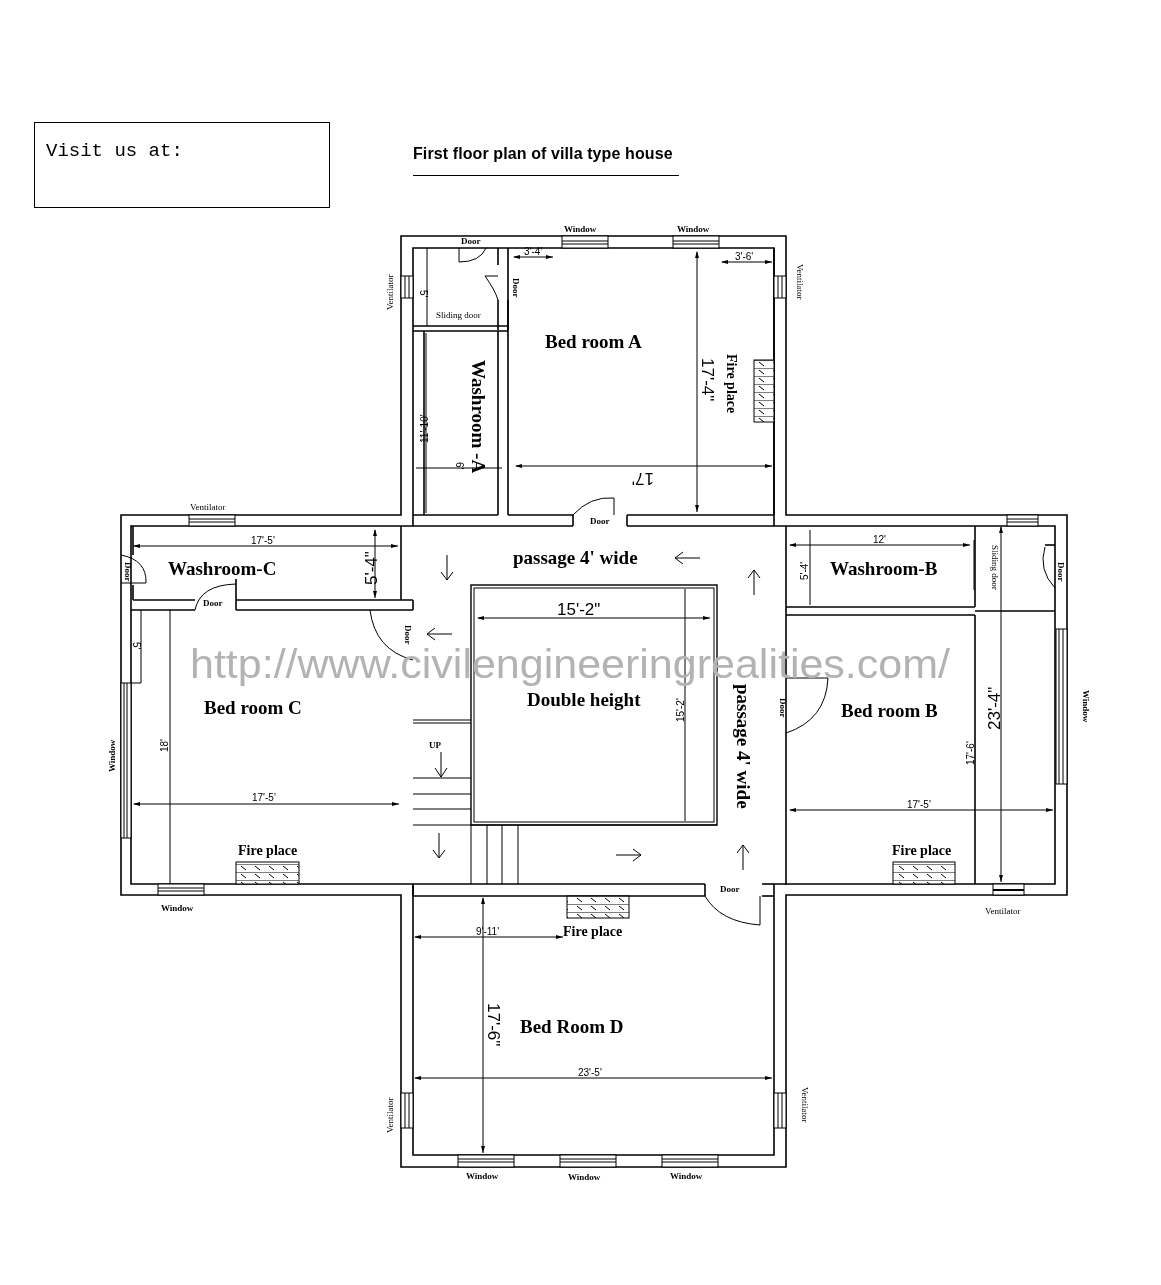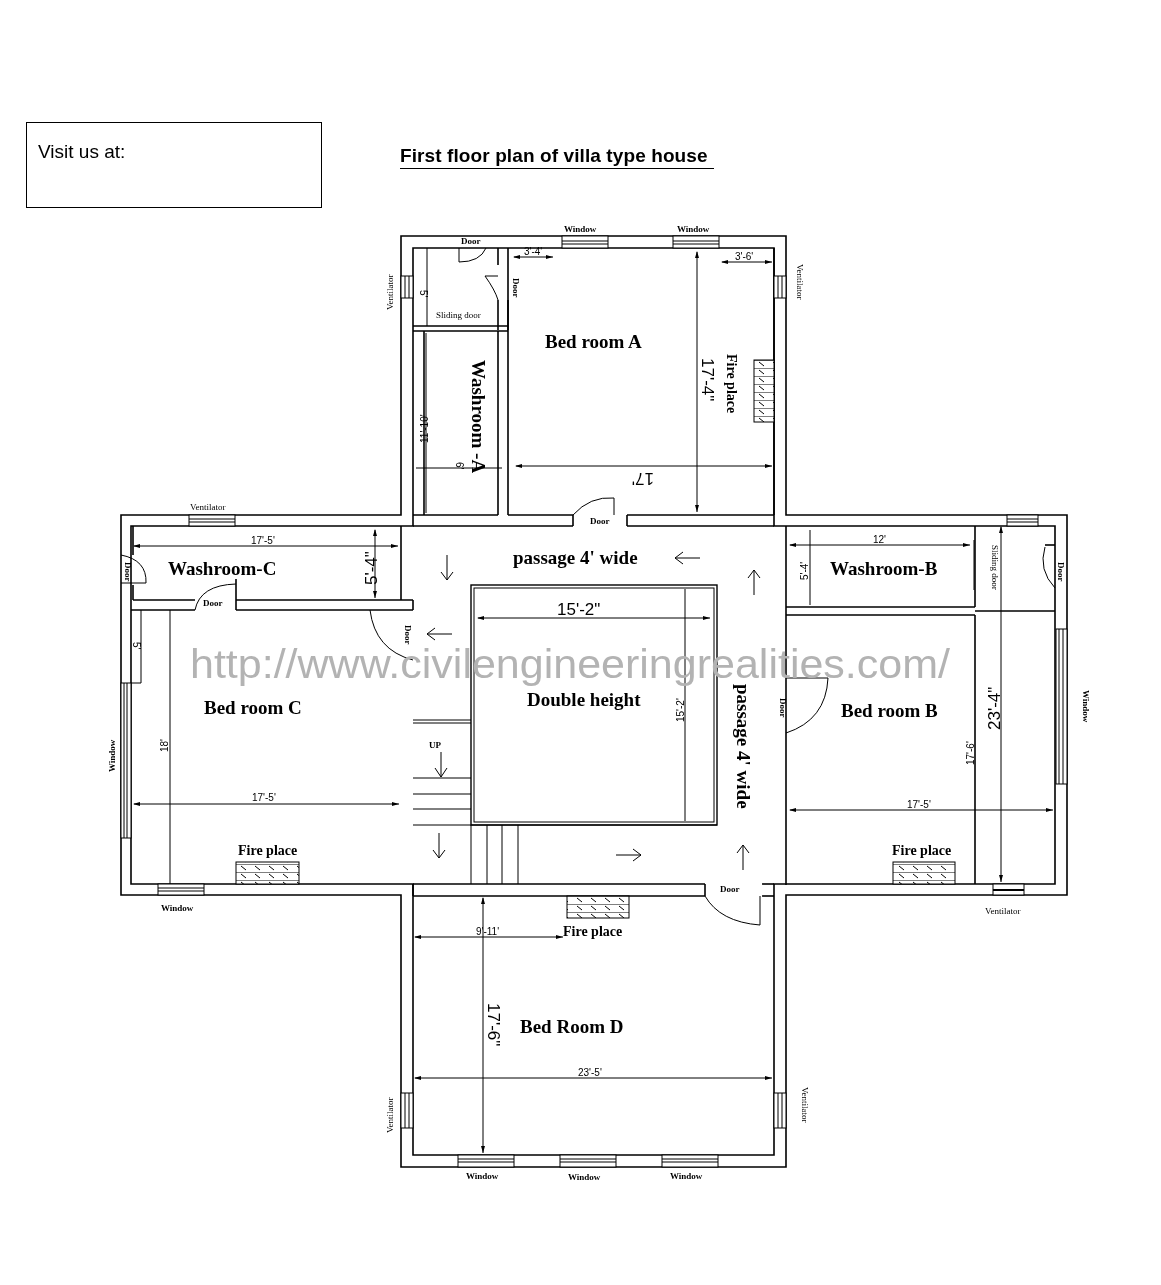--- a/index.html
+++ b/index.html
@@ -1,18 +1,18 @@
 <!DOCTYPE html>
 <html><head>
   <meta charset="utf-8">
   <style>
     html, body { margin: 0; padding: 0; background: #ffffff; }
     body { width: 1161px; height: 1285px; position: relative; overflow: hidden; font-family: "Liberation Sans", sans-serif; }
-    .visit-box { position: absolute; left: 26px; top: 122px; width: 296px; height: 86px; border: 1px solid #000; box-sizing: border-box; padding: 16px 6px 0 11px; font-family: Liberation Sans, sans-serif; font-size: 19px; line-height: 25px; color: #000; }
-    .title { position: absolute; left: 400px; top: 145px; font-family: "Liberation Sans", sans-serif; font-weight: bold; font-size: 19px; color: #000; border-bottom: 1.5px solid #000; padding-right: 6px; padding-bottom: 1px; letter-spacing: 0.1px; }
+    .visit-box { position: absolute; left: 34px; top: 122px; width: 296px; height: 86px; border: 1px solid #000; box-sizing: border-box; padding: 16px 6px 0 11px; font-family: Liberation Mono, monospace; font-size: 19px; line-height: 25px; color: #000; }
+    .title { position: absolute; left: 413px; top: 145px; font-family: "Liberation Sans", sans-serif; font-weight: bold; font-size: 16px; color: #000; border-bottom: 1.5px solid #000; padding-right: 6px; padding-bottom: 12px; letter-spacing: 0.1px; }
     svg { position: absolute; left: 0; top: 0; }
     .wall { fill: none; stroke: #000; stroke-width: 1.6; }
     .thin { fill: none; stroke: #000; stroke-width: 1; }
     .dim { stroke: #000; stroke-width: 1; fill: none; }
     .room-label { font-family: "Liberation Serif", serif; font-weight: bold; font-size: 19px; fill: #000; }
     .big-label { font-family: "Liberation Serif", serif; font-weight: bold; font-size: 19px; fill: #000; }
     .small { font-family: "Liberation Serif", serif; font-size: 9px; fill: #000; }
     .small-b { font-family: "Liberation Serif", serif; font-size: 9px; font-weight: bold; fill: #000; }
     .dimtxt { font-family: "Liberation Sans", sans-serif; font-size: 10px; fill: #000; }
     .dimbig { font-family: "Liberation Sans", sans-serif; font-size: 17px; fill: #000; }

